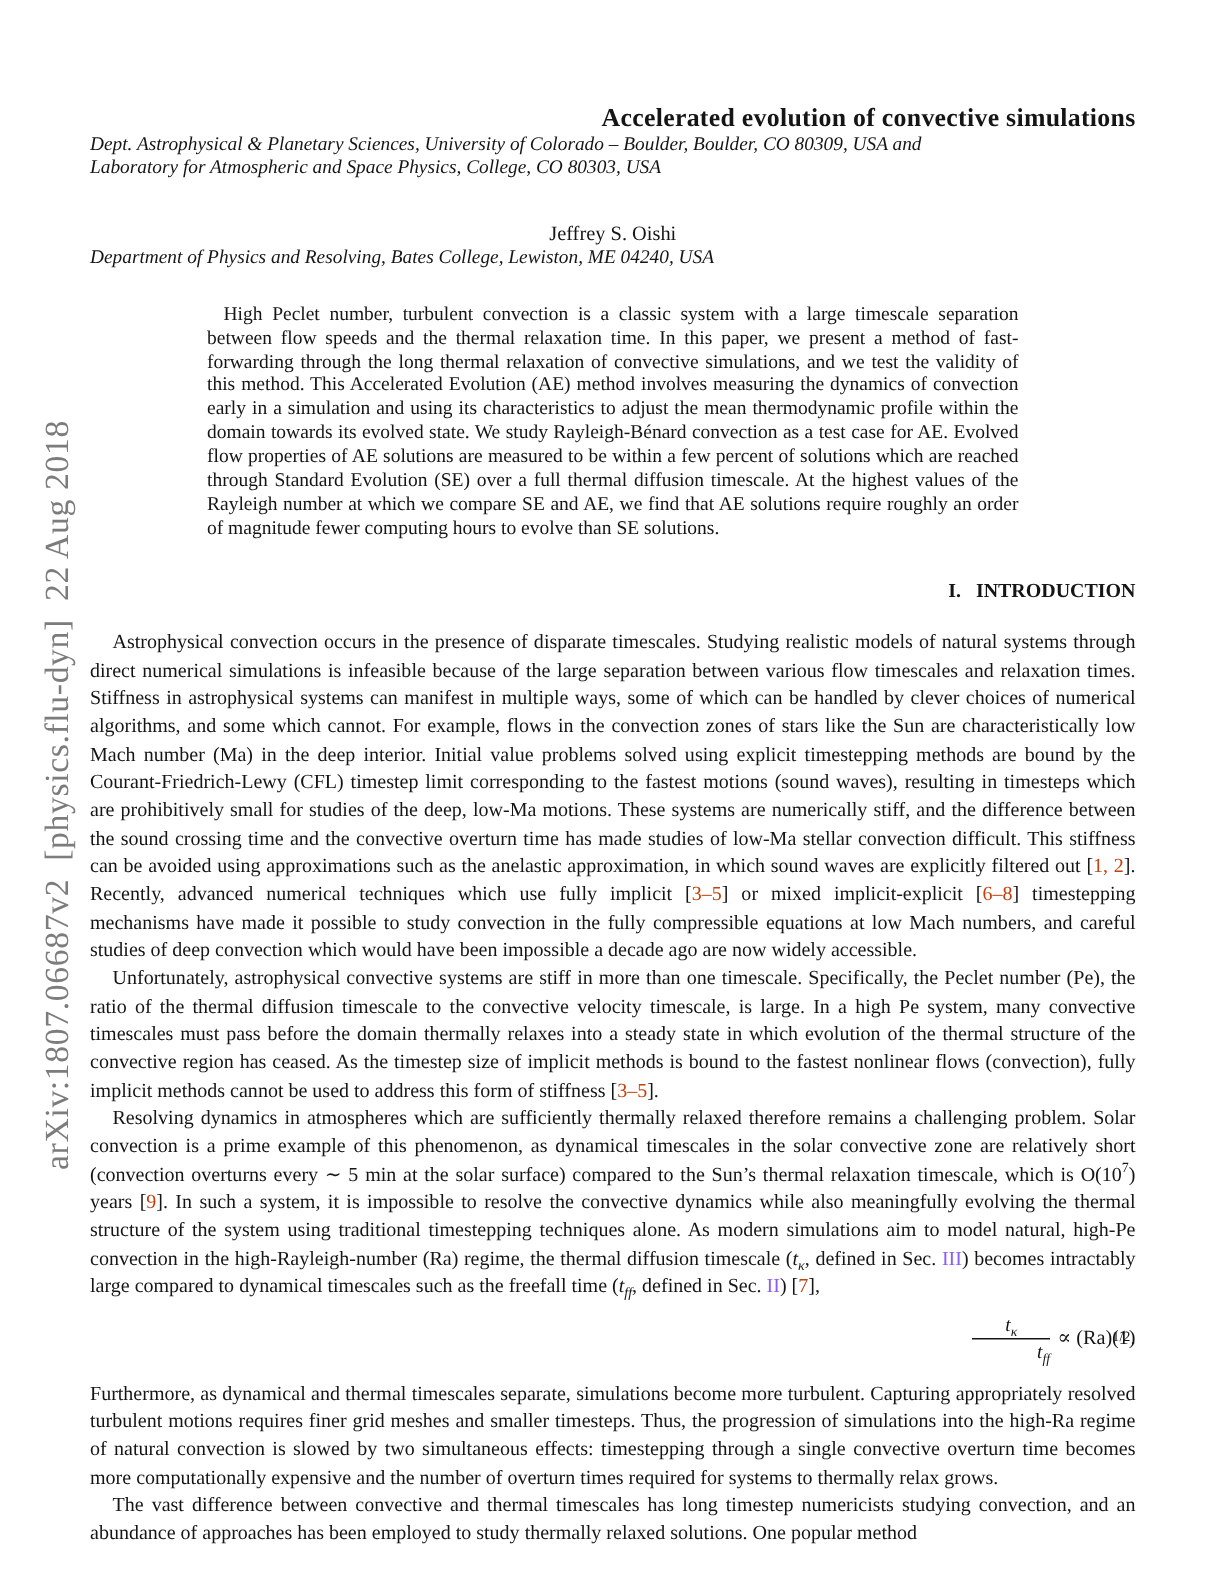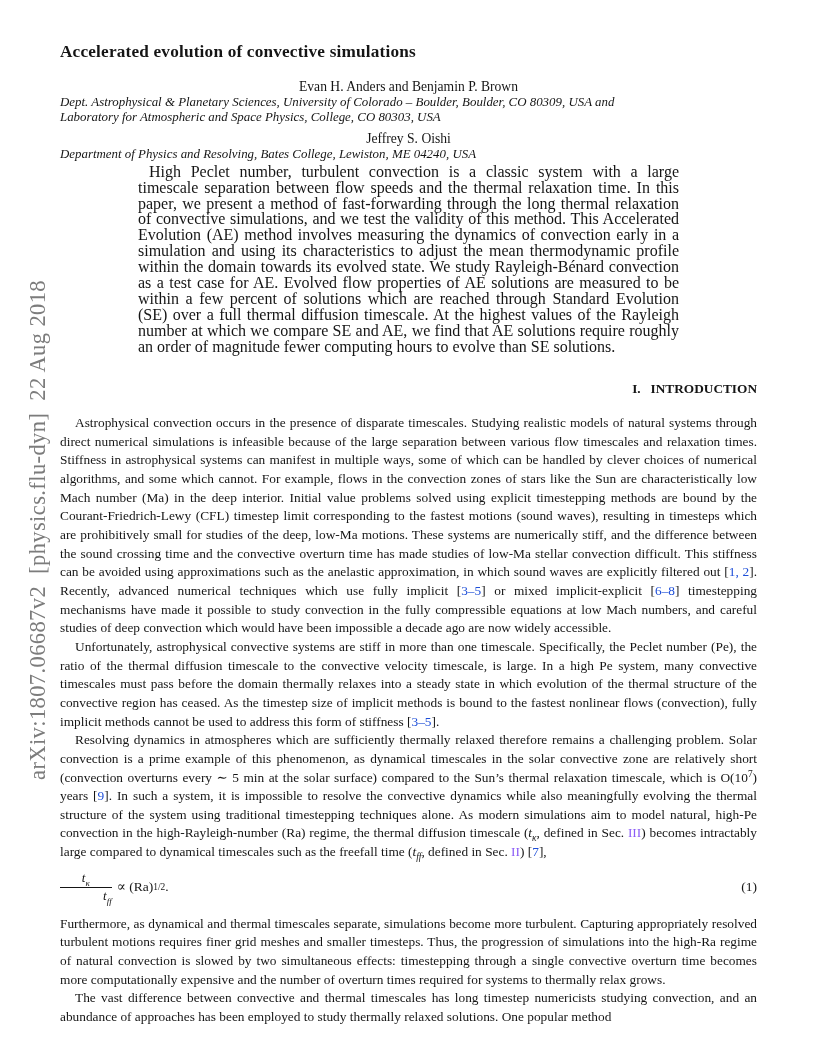--- a/index.html
+++ b/index.html
@@ -23,43 +23,43 @@
     color: #7c7c7c;
     letter-spacing: 0.4px;
   }
 
   .content {
     position: absolute;
     left: 60px; width: 697px; top: 0;
   }
 
   .title {
-    margin-top: 42px;
-    text-align: left;
+    margin-top: 69px;
+    text-align: right;
     font-size: 17.2px;
     font-weight: bold;
     letter-spacing: 0.2px;
   }
   .authors {
     margin-top: 17px;
     text-align: center;
     font-size: 13.6px;
   }
   .affil {
     text-align: left;
     font-style: italic;
     font-size: 12.9px;
     line-height: 15.2px;
   }
-  .author-block-2 { margin-top: 6px; }
+  .author-block-2 { margin-top: 29px; }
 
   .abstract {
     width: 541px;
-    margin: 1px auto 0 auto;
-    font-size: 16px;
+    margin: 21px auto 0 auto;
+    font-size: 13px;
     line-height: 15.95px;
     text-align: justify;
     text-indent: 11px;
     font-weight: 500;
   }
 
   .section-heading {
     margin-top: 26px;
     text-align: right;
     font-weight: bold;
@@ -69,32 +69,32 @@
 
   .body-text {
     margin-top: 17px;
     font-size: 13.35px;
     line-height: 18.65px;
     text-align: justify;
   }
   .body-text p { margin: 0; }
   .body-text p.indent { text-indent: 15px; }
 
-  .cite { color: #1d4ed8; }
+  .cite { color: #c2410c; }
   .secref { color: #8b5cf6; }
   .sup { vertical-align: super; font-size: 70%; line-height: 0; }
   .sub { vertical-align: sub; font-size: 70%; line-height: 0; font-style: italic; }
   .it { font-style: italic; }
 
   .equation {
     position: relative;
     margin: 9px 0 11px 0;
     display: flex;
     align-items: center;
-    justify-content: flex-start;
+    justify-content: flex-end;
     font-size: 13.5px;
   }
   .frac {
     display: inline-block;
     text-align: center;
     vertical-align: middle;
     font-size: 13px;
     line-height: 1.15;
     margin-right: 5px;
   }
@@ -112,21 +112,20 @@
 <body>
 
 <div class="page">
 
   <div class="arxiv-banner">arXiv:1807.06687v2  [physics.flu-dyn]  22 Aug 2018</div>
 
   <div class="content">
 
     <div class="title">Accelerated evolution of convective simulations</div>
 
-    <div class="authors">Evan H. Anders and Benjamin P. Brown</div>
     <div class="affil">Dept. Astrophysical &amp; Planetary Sciences, University of Colorado – Boulder, Boulder, CO 80309, USA and</div>
     <div class="affil">Laboratory for Atmospheric and Space Physics, College, CO 80303, USA</div>
 
     <div class="authors author-block-2">Jeffrey S. Oishi</div>
     <div class="affil">Department of Physics and Resolving, Bates College, Lewiston, ME 04240, USA</div>
 
     <div class="abstract">High Peclet number, turbulent convection is a classic system with a large timescale separation between flow speeds and the thermal relaxation time. In this paper, we present a method of fast-forwarding through the long thermal relaxation of convective simulations, and we test the validity of this method. This Accelerated Evolution (AE) method involves measuring the dynamics of convection early in a simulation and using its characteristics to adjust the mean thermodynamic profile within the domain towards its evolved state. We study Rayleigh-Bénard convection as a test case for AE. Evolved flow properties of AE solutions are measured to be within a few percent of solutions which are reached through Standard Evolution (SE) over a full thermal diffusion timescale. At the highest values of the Rayleigh number at which we compare SE and AE, we find that AE solutions require roughly an order of magnitude fewer computing hours to evolve than SE solutions.</div>
 
     <div class="section-heading">I.   INTRODUCTION</div>
 

